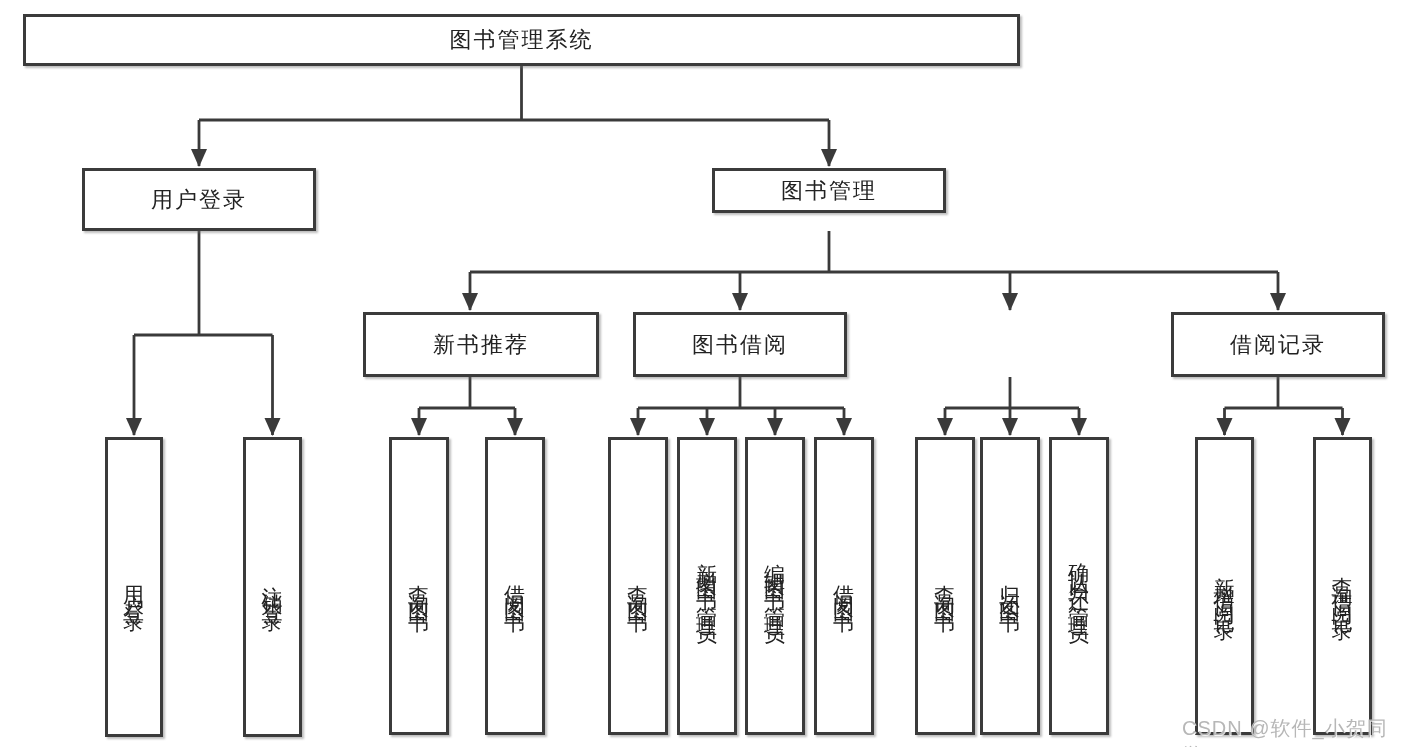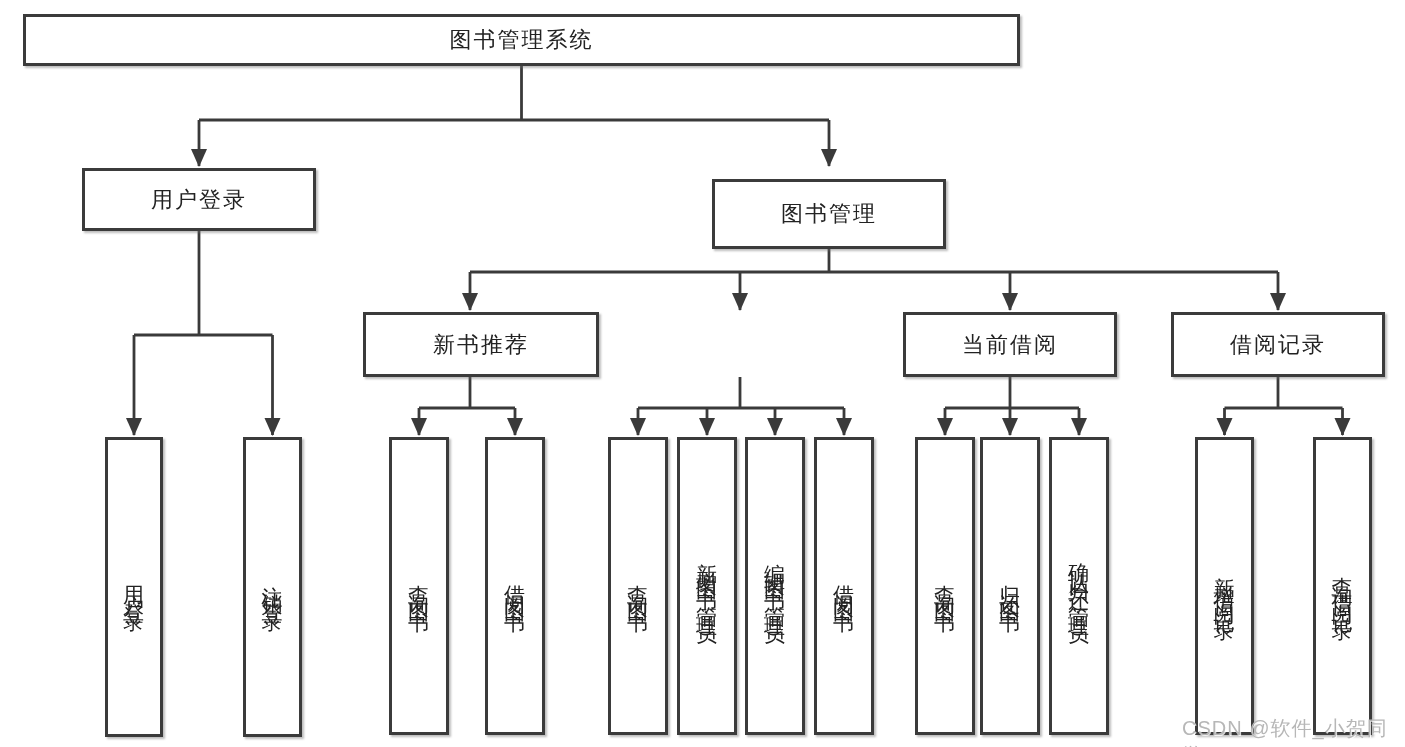--- a/index.html
+++ b/index.html
@@ -78,24 +78,24 @@
       <path d="M1278 377 V408"></path>
       <path d="M1224.5 408 H1342.5"></path>
       <path d="M1224.5 408 V435" marker-end="url(#arrow)"></path>
       <path d="M1342.5 408 V435" marker-end="url(#arrow)"></path>
     </g>
   </svg>
 
   <div class="box hbox" style="left:23px;top:14px;width:997px;height:52px">图书管理系统</div>
 
   <div class="box hbox" style="left:82px;top:168px;width:234px;height:63px">用户登录</div>
-  <div class="box hbox" style="left:712px;top:179px;width:234px;height:70px">图书管理</div>
+  <div class="box hbox" style="left:712px;top:168px;width:234px;height:45px">图书管理</div>
 
   <div class="box hbox" style="left:363px;top:312px;width:236px;height:65px">新书推荐</div>
-  <div class="box hbox" style="left:903px;top:312px;width:214px;height:65px">当前借阅</div>
+  <div class="box hbox" style="left:633px;top:312px;width:214px;height:65px">图书借阅</div>
   <div class="box hbox" style="left:1171px;top:312px;width:214px;height:65px">借阅记录</div>
 
   <div class="box" style="left:105px;top:437px;width:58px;height:300px">
     <span class="vtext">用户登录</span>
   </div>
   <div class="box" style="left:243px;top:437px;width:59px;height:300px">
     <span class="vtext">注销登录</span>
   </div>
 
   <div class="box" style="left:389px;top:437px;width:60px;height:298px">

